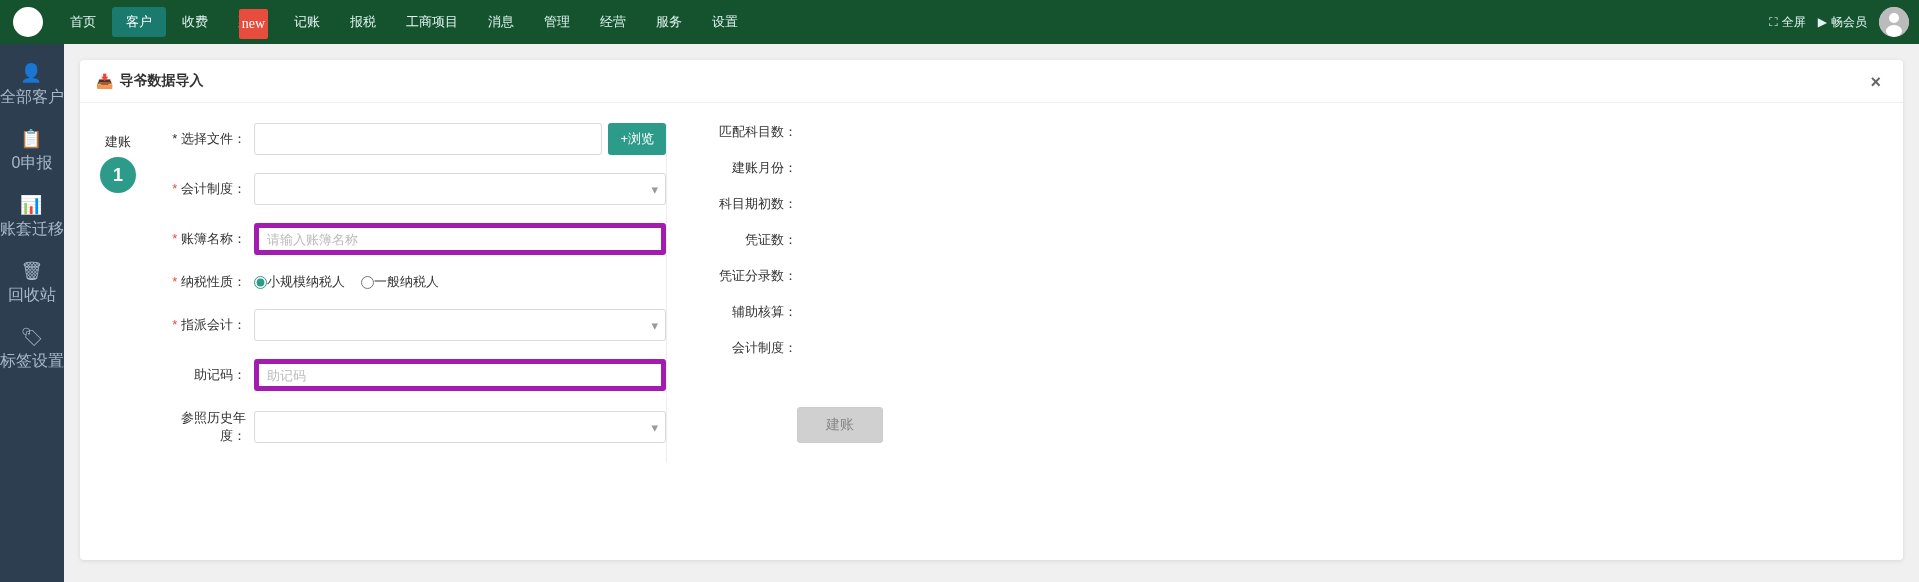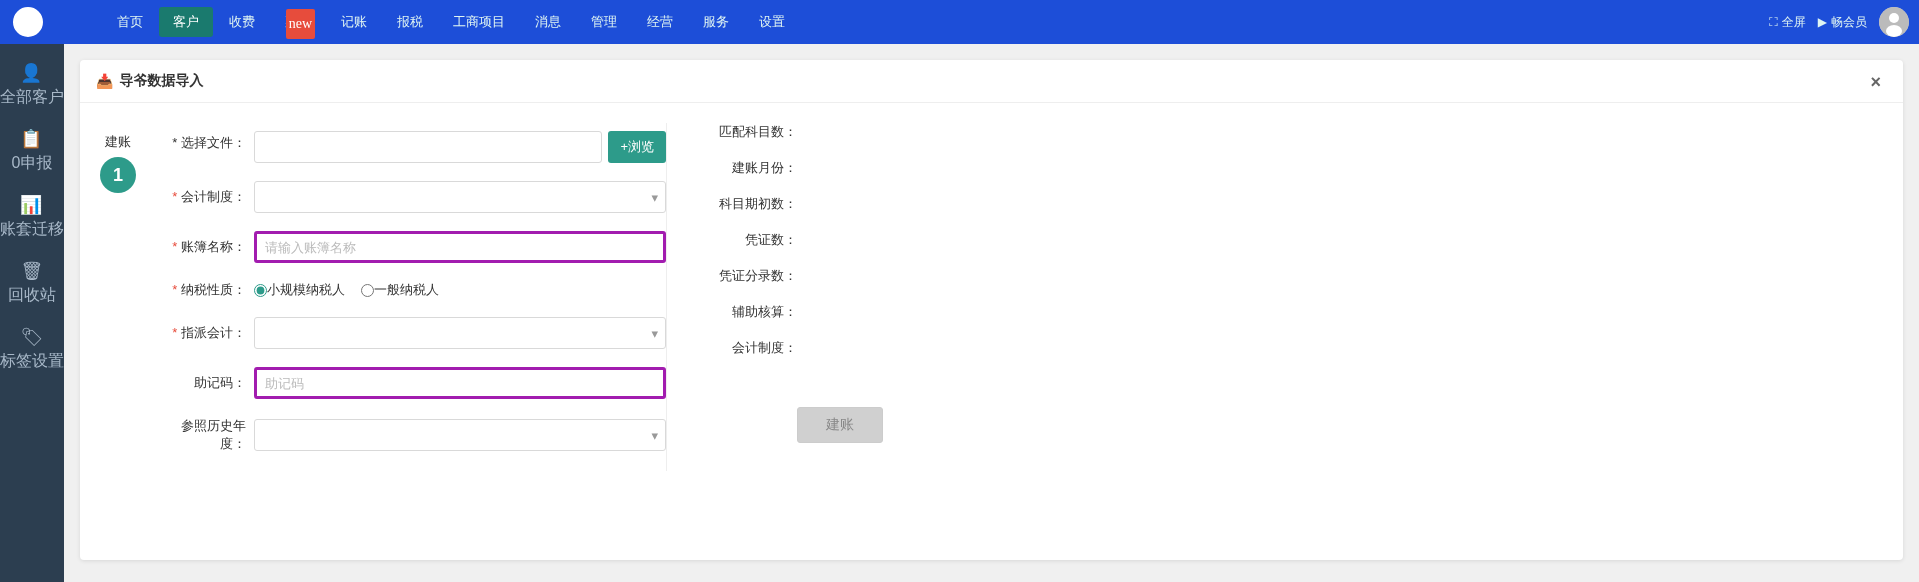--- a/index.html
+++ b/index.html
@@ -2,25 +2,24 @@
 <html><head>
   <meta charset="utf-8">
   <style>
     * { box-sizing: border-box; margin: 0; padding: 0; }
     body { font-family: "Microsoft YaHei", Arial, sans-serif; font-size: 13px; background: #f5f5f5; overflow: hidden; }
 
     
     .top-nav {
       display: flex;
       align-items: center;
-      background: #1d4ed8;
+      background: #14532d;
       height: 44px;
       padding: 0 10px;
       color: #fff;
-      gap: 47px;
     }
     .top-nav .logo {
       width: 36px;
       height: 36px;
       display: flex;
       align-items: center;
       justify-content: center;
       margin-right: 10px;
     }
     .top-nav .logo svg circle { fill: #fff; }
@@ -201,21 +200,21 @@
       color: #333;
       flex-shrink: 0;
     }
     .form-label.required::before {
       content: "* ";
       color: #e74c3c;
     }
     .form-control {
       flex: 1;
       height: 32px;
-      border: 3px solid #a21caf;
+      border: 5px solid #a21caf;
       border-radius: 3px;
       padding: 4px 8px;
       font-size: 13px;
       color: #333;
       outline: none;
       background: #fff;
     }
     .form-control::placeholder { color: #bbb; }
 
     .select-wrapper {
@@ -254,21 +253,20 @@
       cursor: pointer;
       font-size: 13px;
       white-space: nowrap;
     }
 
     .file-input-group {
       display: flex;
       align-items: flex-start;
       gap: 6px;
       flex: 1;
-      margin-top: 8px;
     }
     .file-text-input {
       flex: 1;
       height: 32px;
       border: 1px solid #d9d9d9;
       border-radius: 3px;
       padding: 4px 8px;
       font-size: 13px;
       color: #333;
       outline: none;

